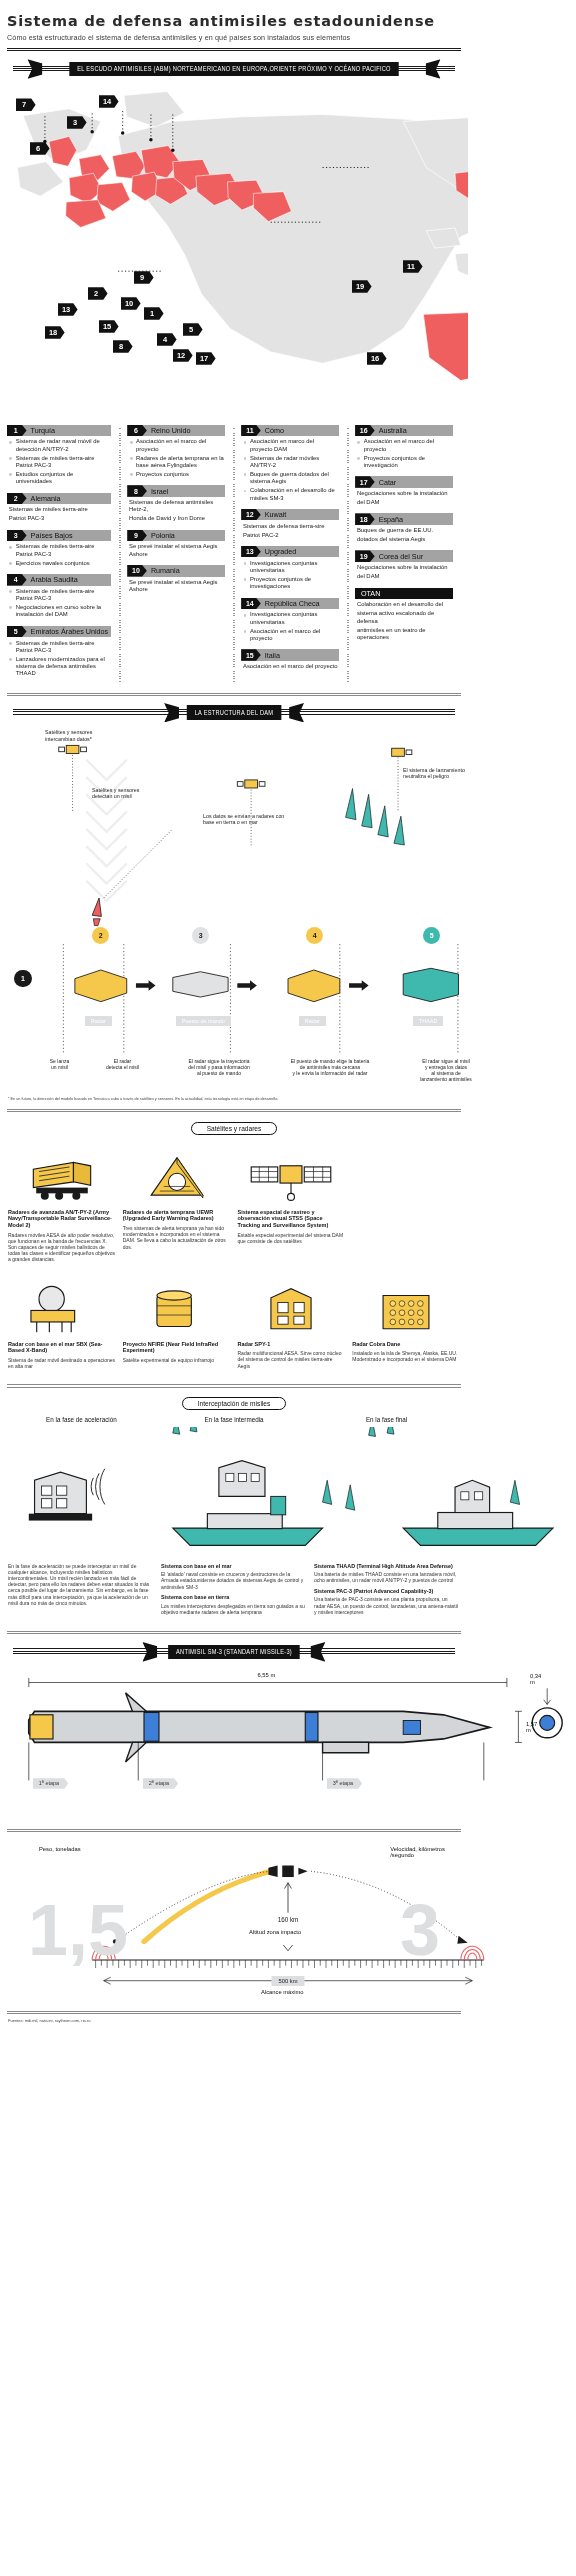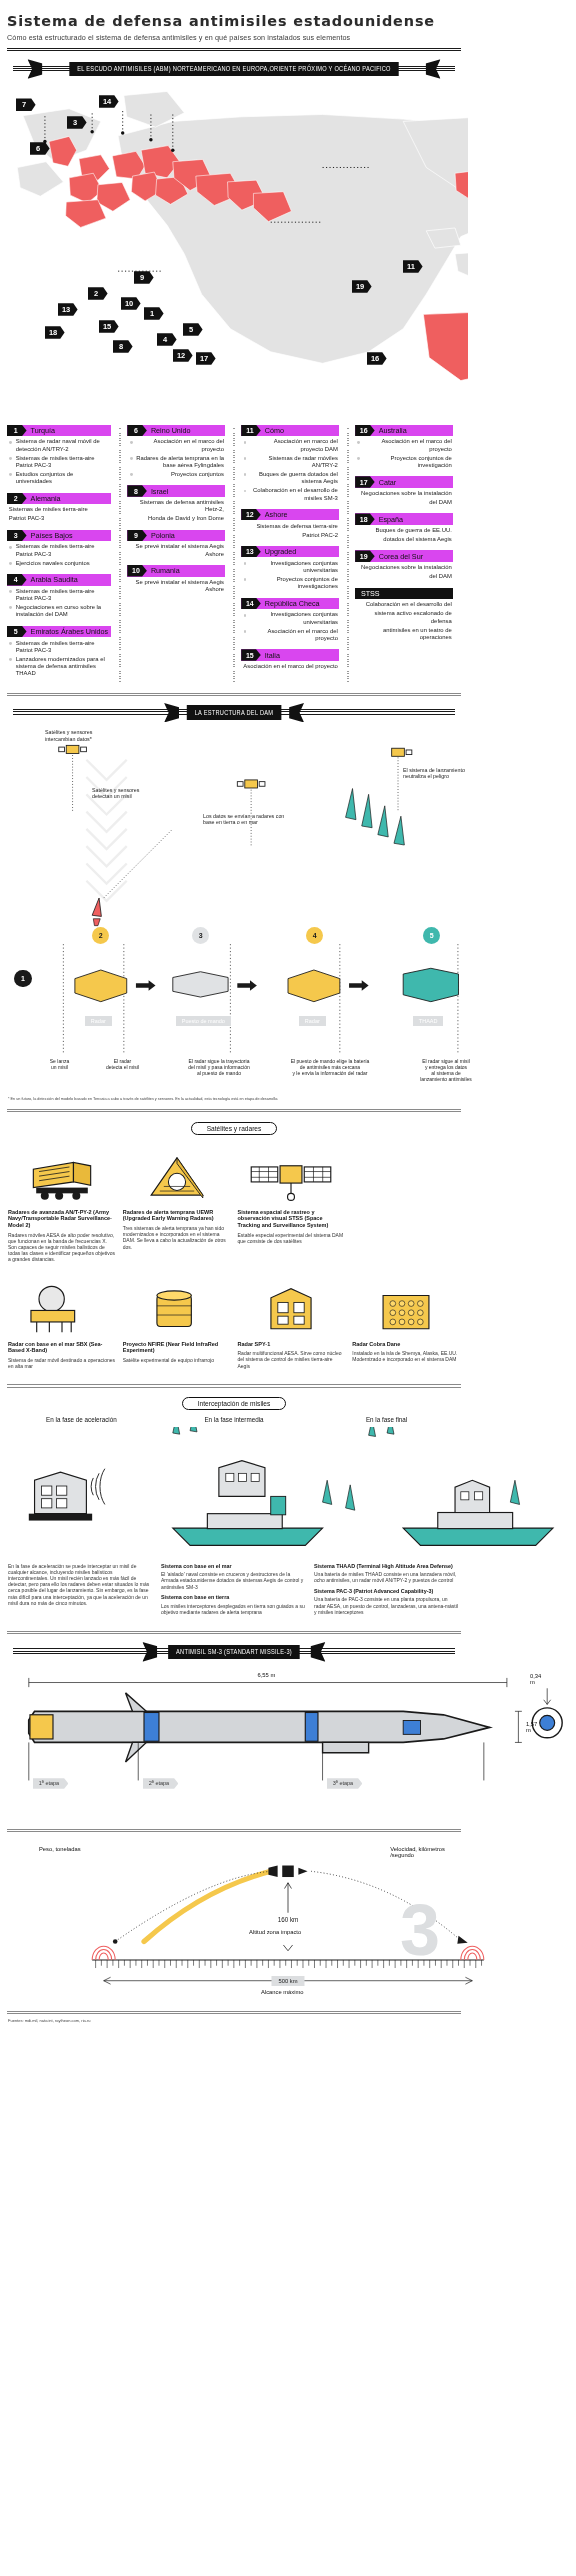--- a/index.html
+++ b/index.html
@@ -56,27 +56,27 @@
     position:absolute; height:12.7px; min-width:19.6px;
     background:#111; color:#fff; font-size:7.5px; font-weight:bold;
     display:flex; align-items:center; justify-content:center;
     padding:0 7px 0 3.5px;
     clip-path: polygon(0 0, 78% 0, 100% 50%, 78% 100%, 0 100%);
   }
 
   
   .legend { display:flex; gap:0; padding:3.5px 7px 0 7px; position:relative; }
   .lg-col { width:139px; padding-right:8px; position:relative; }
-  .lg-col + .lg-col { padding-left:8px;text-align:right; }
+  .lg-col + .lg-col { padding-left:8px; }
   .lg-col + .lg-col:before {
     content:""; position:absolute; left:0; top:2.3px; bottom:2.3px; width:1.7px;
     background-image: repeating-linear-gradient(0deg, #9a9a9a 0 0.6px, transparent 0.6px 1.7px);
   }
   .lg-item { margin-bottom:7px; }
-  .lg-head { display:flex; align-items:stretch; height:11.5px; background:#d946ef; }
+  .lg-head { display:flex; align-items:stretch; height:11.5px; background:#a3a3a3; }
   .lg-num {
     background:#111; color:#fff; font-size:7px; font-weight:bold;
     display:flex; align-items:center; justify-content:center;
     min-width:19.6px; padding:0 6.3px 0 4px;
     clip-path: polygon(0 0, 76% 0, 100% 50%, 76% 100%, 0 100%);
   }
   .lg-title { color:#111; font-size:7.2px; display:flex; align-items:center; padding-left:4px; }
   .lg-body { padding:2.3px 1.2px 0 1.2px; }
   .lg-b { position:relative; padding-left:7.5px; font-size:5.9px; line-height:7.3px; margin-bottom:1.7px; color:#222; }
   .lg-b:before { content:""; position:absolute; left:1.2px; top:2.3px; width:2.9px; height:2.9px; border-radius:50%; background:#c8c8c8; }
@@ -360,21 +360,21 @@
         <div class="lg-body">
           <div class="lg-b">Asociación en marco del proyecto DAM</div>
           <div class="lg-b">Sistemas de radar móviles AN/TRY-2</div>
           <div class="lg-b">Buques de guerra dotados del sistema Aegis</div>
           <div class="lg-b">Colaboración en el desarrollo de misiles SM-3</div>
         </div>
       </div>
       <div class="lg-item">
         <div class="lg-head">
             <div class="lg-num">12</div>
-            <div class="lg-title">Ashore</div>
+            <div class="lg-title">Kuwait</div>
           </div>
         <div class="lg-body">
           <div class="lg-plain">Sistemas de defensa tierra-sire</div>
           <div class="lg-plain">Patriot PAC-2</div>
         </div>
       </div>
       <div class="lg-item">
         <div class="lg-head">
             <div class="lg-num">13</div>
             <div class="lg-title">Upgraded</div>
@@ -441,21 +441,21 @@
             <div class="lg-num">19</div>
             <div class="lg-title">Corea del Sur</div>
           </div>
         <div class="lg-body">
           <div class="lg-plain">Negociaciones sobre la instalación</div>
           <div class="lg-plain">del DAM</div>
         </div>
       </div>
       <div class="lg-item">
         <div class="lg-head dark">
-            <div class="lg-title">STSS</div>
+            <div class="lg-title">OTAN</div>
           </div>
         <div class="lg-body">
           <div class="lg-plain">Colaboración en el desarrollo del</div>
           <div class="lg-plain">sistema activo escalonado de defensa</div>
           <div class="lg-plain">antimisiles en un teatro de operaciones</div>
         </div>
       </div>
     </div>
   </div>
 
@@ -859,20 +859,21 @@
     <div class="m-label" style="left:526px;top:56px;">1,57 m</div>
     <div class="m-label" style="left:530px;top:8px;">0,34 m</div>
     <div class="stage-tag" style="left:33px;top:113px;">1ª etapa</div>
     <div class="stage-tag" style="left:143px;top:113px;">2ª etapa</div>
     <div class="stage-tag" style="left:327px;top:113px;">3ª etapa</div>
   </div>
 
   <div class="sec-rule"></div>
 
   <div class="traj-zone">
+    <div class="big-num" style="left:28px;top:62px;">1,5</div>
     <div class="big-num" style="right:28px;top:62px;">3</div>
     <div class="t-label" style="left:39px;top:14px;">Peso, toneladas</div>
     <div class="t-label" style="right:23px;top:14px;text-align:left;white-space:pre-line;">Velocidad, kilómetros
 /segundo</div>
 
     <svg viewBox="0 0 1000 300" width="576" height="173">
 
       <path d="M250,190 Q350,100 470,68" stroke="#f5c84c" stroke-width="9" fill="none" stroke-linecap="round"></path>
 
       <path d="M200,190 Q360,78 470,68" stroke="#1a1a1a" stroke-width="1.6" stroke-dasharray="1.5 4" fill="none"></path>

